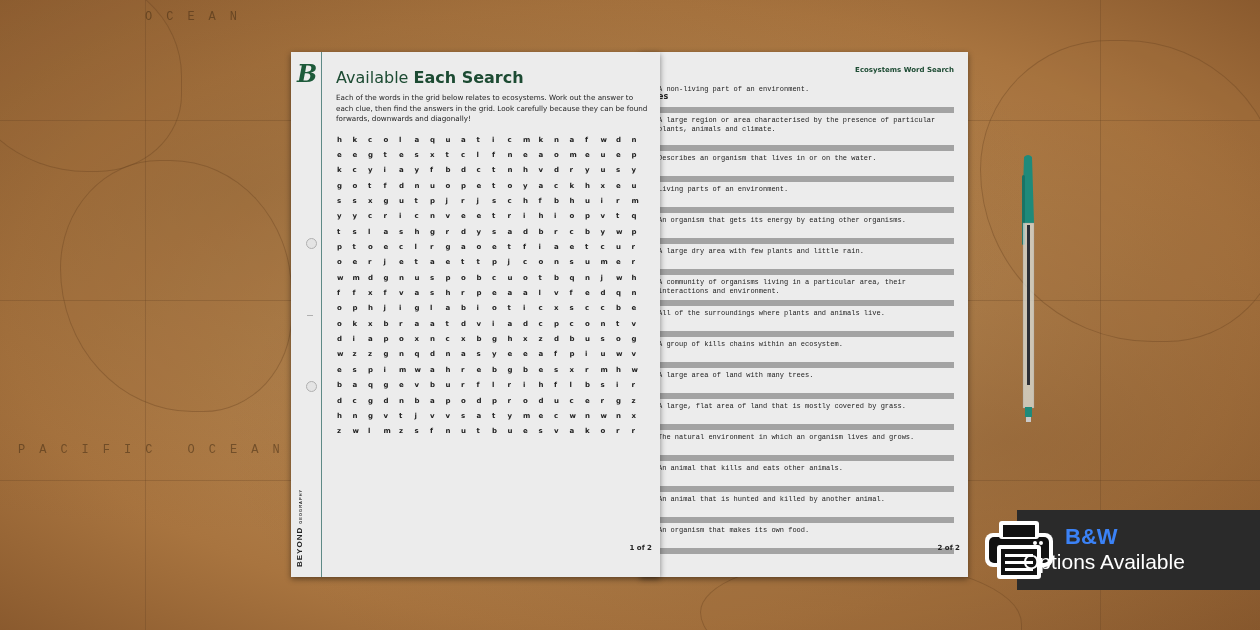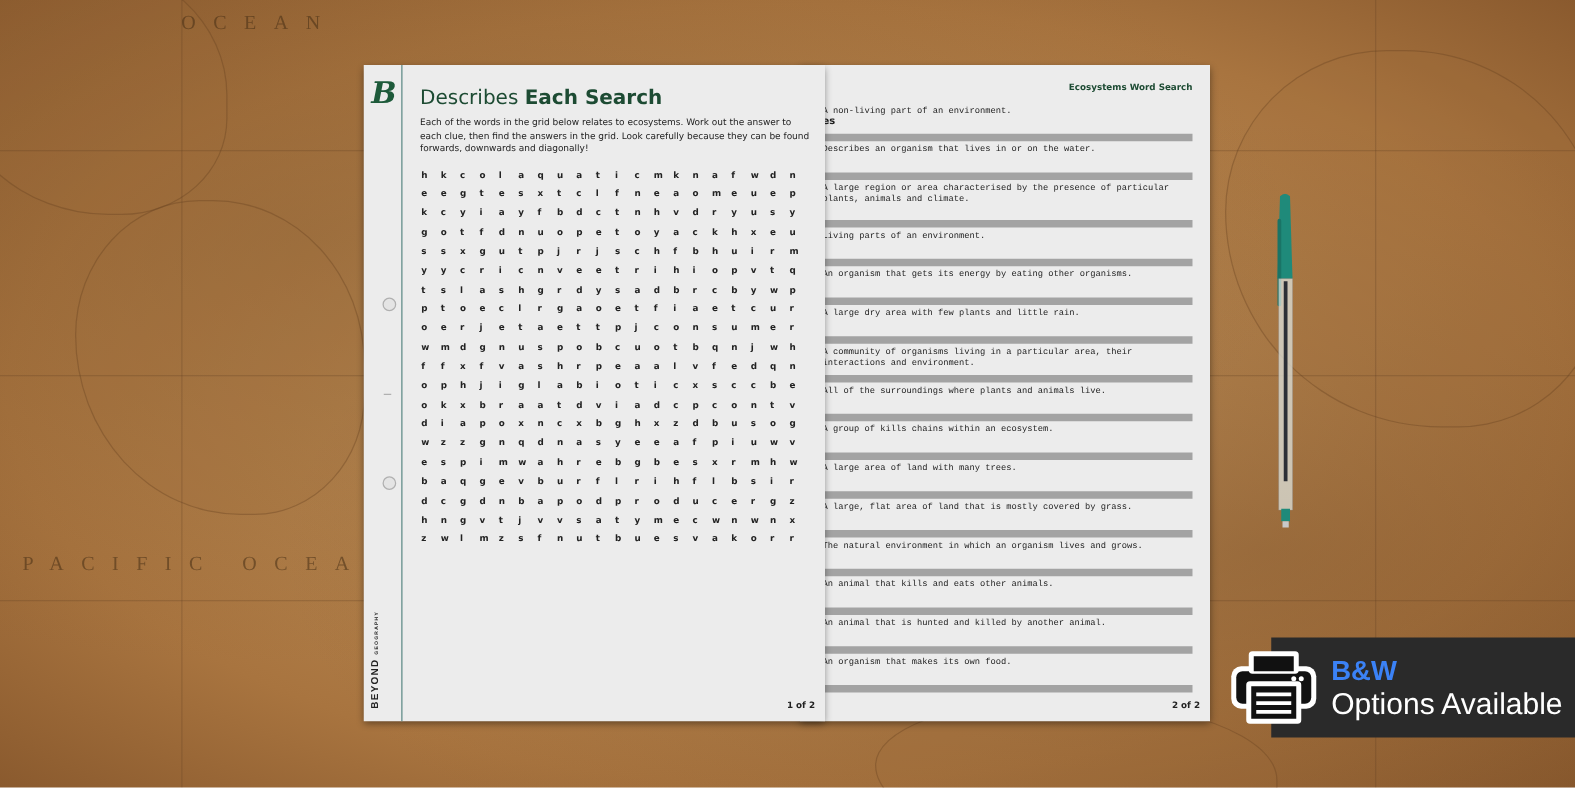--- a/index.html
+++ b/index.html
@@ -6,21 +6,21 @@
   body {
     width: 1260px; height: 630px; overflow: hidden; position: relative;
     font-family: "Liberation Sans", sans-serif;
     background:
       radial-gradient(ellipse at 20% 30%, rgba(120,80,40,0.35), transparent 55%),
       radial-gradient(ellipse at 80% 70%, rgba(110,70,35,0.35), transparent 55%),
       radial-gradient(ellipse at 50% 50%, #c79a62, #a8743f 70%, #8a5a2e);
   }
   .map-line { position: absolute; background: rgba(90,60,30,0.25); }
   .map-label {
-    position: absolute; font-family: Liberation Serif, serif; font-size: 16px;
+    position: absolute; font-family: Liberation Mono, monospace; font-size: 12px;
     letter-spacing: 14px; color: rgba(70,45,20,0.55);
   }
   .continent {
     position: absolute; border: 1px solid rgba(90,55,25,0.3);
     border-radius: 45% 55% 40% 60%; background: rgba(160,110,60,0.18);
   }
 
   .page {
     position: absolute; background: #ececec;
     box-shadow: 0 2px 6px rgba(0,0,0,0.45);
@@ -62,21 +62,21 @@
   }
   .grid-row {
     display: grid; grid-template-columns: repeat(20, 15.5px); height: 15.35px;
     align-items: center;
   }
   .grid-row span {
     font-size: 7px; font-weight: bold; color: #222; text-align: left;
     font-family: "DejaVu Sans", sans-serif;
   }
   .page-num {
-    position: absolute; bottom: 9px; right: 8px; font-size: 7px; font-weight: bold; color: #222;
+    position: absolute; bottom: 25px; right: 8px; font-size: 7px; font-weight: bold; color: #222;
     font-family: "DejaVu Sans", sans-serif;
     margin-left: 12px;
   }
 
   .header-right {
     position: absolute; right: 14px; top: 14px; font-size: 7px; font-weight: bold; color: #1d4b33;
     font-family: "DejaVu Sans", sans-serif;
   }
   .clue-title {
     position: absolute; left: 18px; top: 20px; font-size: 8px; font-weight: bold; color: #222;
@@ -97,21 +97,21 @@
   .bw-badge {
     position: absolute; left: 1017px; top: 510px; width: 243px; height: 80px;
     background: #2a2a2a;
   }
   .printer-icon { position: absolute; left: 983px; top: 519px; width: 72px; height: 62px; }
   .bw-title {
     position: absolute; left: 1065px; top: 524px; font-size: 22px; font-weight: bold; color: #3b82f6;
     font-family: "Liberation Sans", sans-serif;
   }
   .bw-sub {
-    position: absolute; left: 1065px; top: 550px; font-size: 24px; color: #fff;
+    position: absolute; left: 1023px; top: 550px; font-size: 21px; color: #fff;
     font-family: "Liberation Sans", sans-serif;
   }
 </style>
 </head>
 <body>
 
 <div>
   <div class="continent" style="left:-40px;top:-30px;width:220px;height:200px;"></div>
   <div class="continent" style="left:60px;top:160px;width:230px;height:250px;"></div>
   <div class="continent" style="left:980px;top:40px;width:300px;height:300px;"></div>
@@ -125,25 +125,25 @@
   <div class="map-label" style="left:18px;top:443px;">PACIFIC OCEAN</div>
 </div>
 
 <div class="page" id="page2">
   <div class="header-right">Ecosystems Word Search</div>
   <div class="clue-title">es</div>
   <div class="clues">
     <div class="clue">
         <span>A non-living part of an environment.</span>
       </div>
-    <div class="clue">
-        <span>Describes an organism that lives in or on the water.</span>
-      </div>
     <div class="clue tall">
         <span>A large region or area characterised by the presence of particular plants, animals and climate.</span>
+      </div>
+    <div class="clue">
+        <span>Describes an organism that lives in or on the water.</span>
       </div>
     <div class="clue">
         <span>Living parts of an environment.</span>
       </div>
     <div class="clue">
         <span>An organism that gets its energy by eating other organisms.</span>
       </div>
     <div class="clue">
         <span>A large dry area with few plants and little rain.</span>
       </div>
@@ -182,21 +182,21 @@
   <div class="logo">B</div>
   <div class="margin-line"></div>
   <div class="hole" style="top:186px;"></div>
   <div class="mid-tick"></div>
   <div class="hole" style="top:329px;"></div>
   <div class="brand-vert">
     <span class="b1">BEYOND</span><span class="b2">GEOGRAPHY</span>
   </div>
 
   <div class="title">
-    <span>Describes</span>
+    <span>Available</span>
     <span class="bold">Each Search</span>
   </div>
   <div class="intro">Each of the words in the grid below relates to ecosystems. Work out the answer to each clue, then find the answers in the grid. Look carefully because they can be found forwards, downwards and diagonally!</div>
 
   <div class="grid" id="grid">
       <div class="grid-row">
         <span>h</span>
         <span>k</span>
         <span>c</span>
         <span>o</span>

